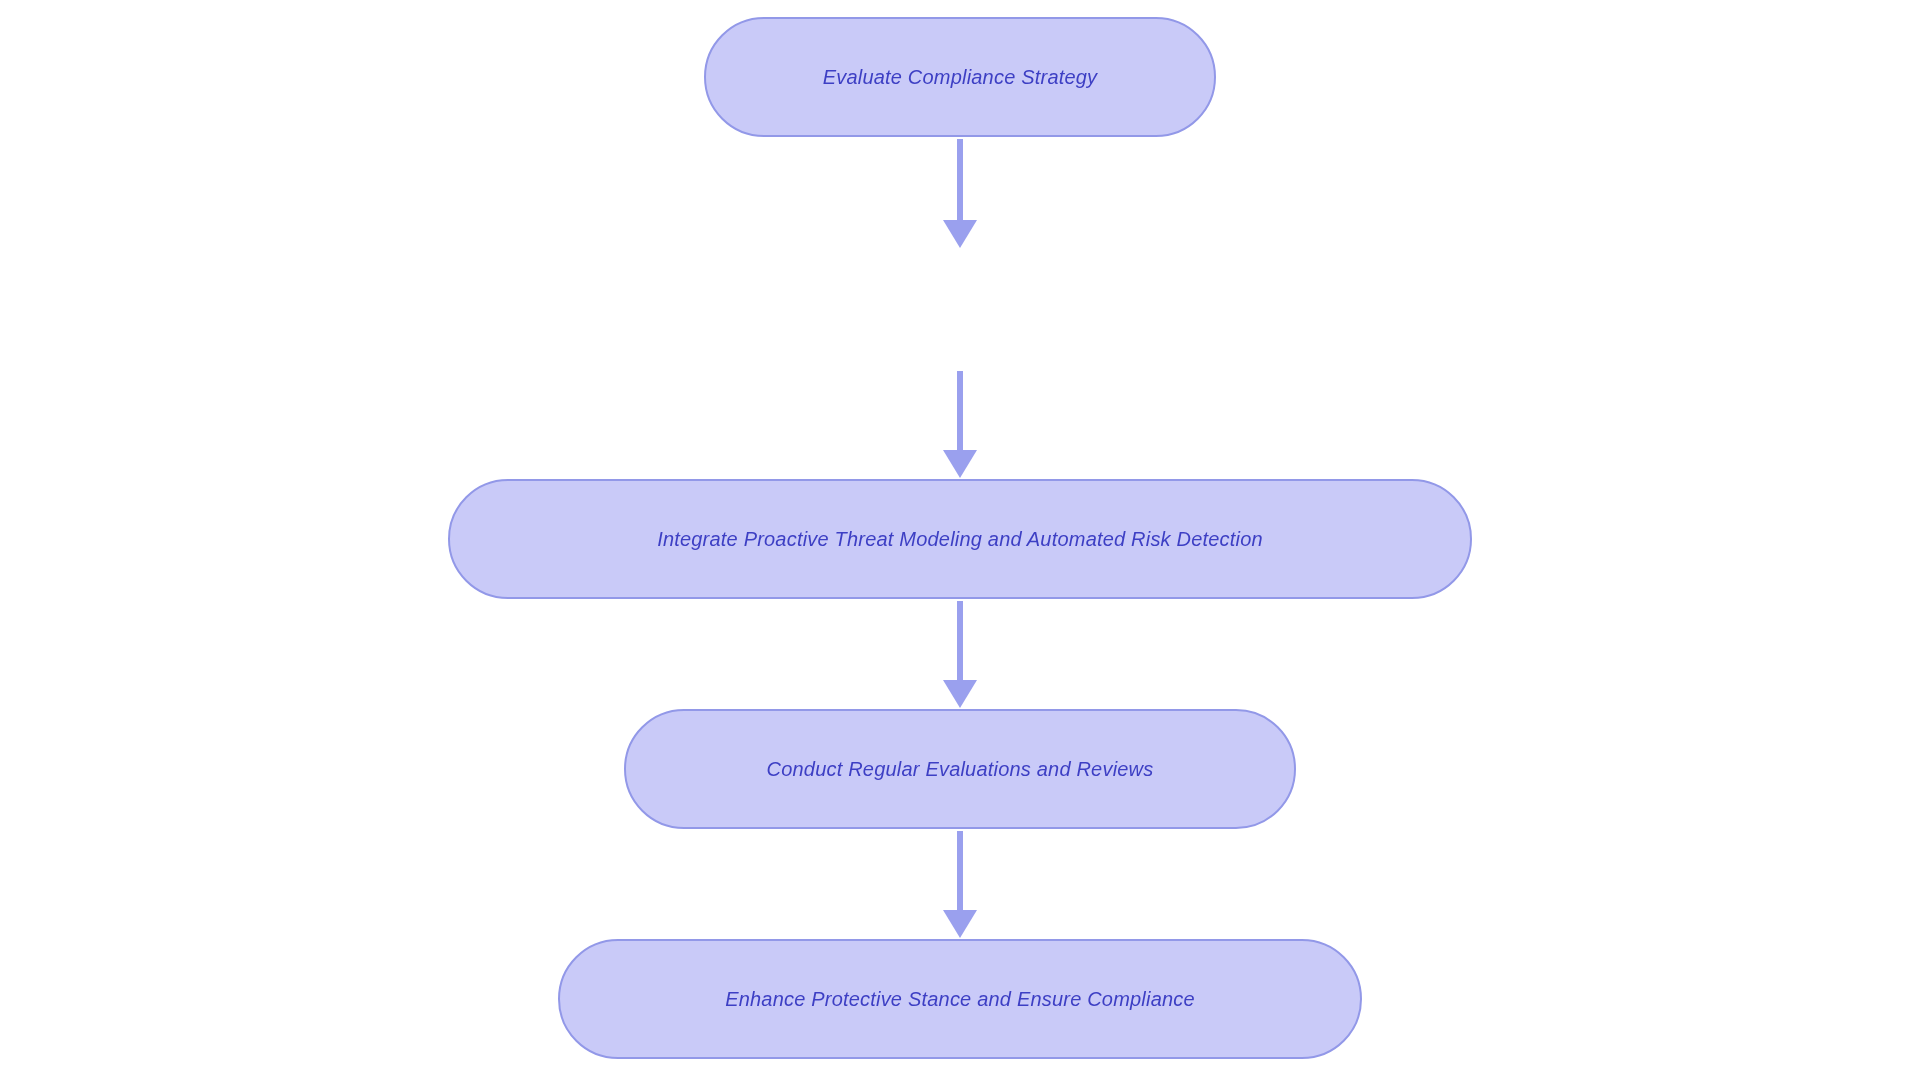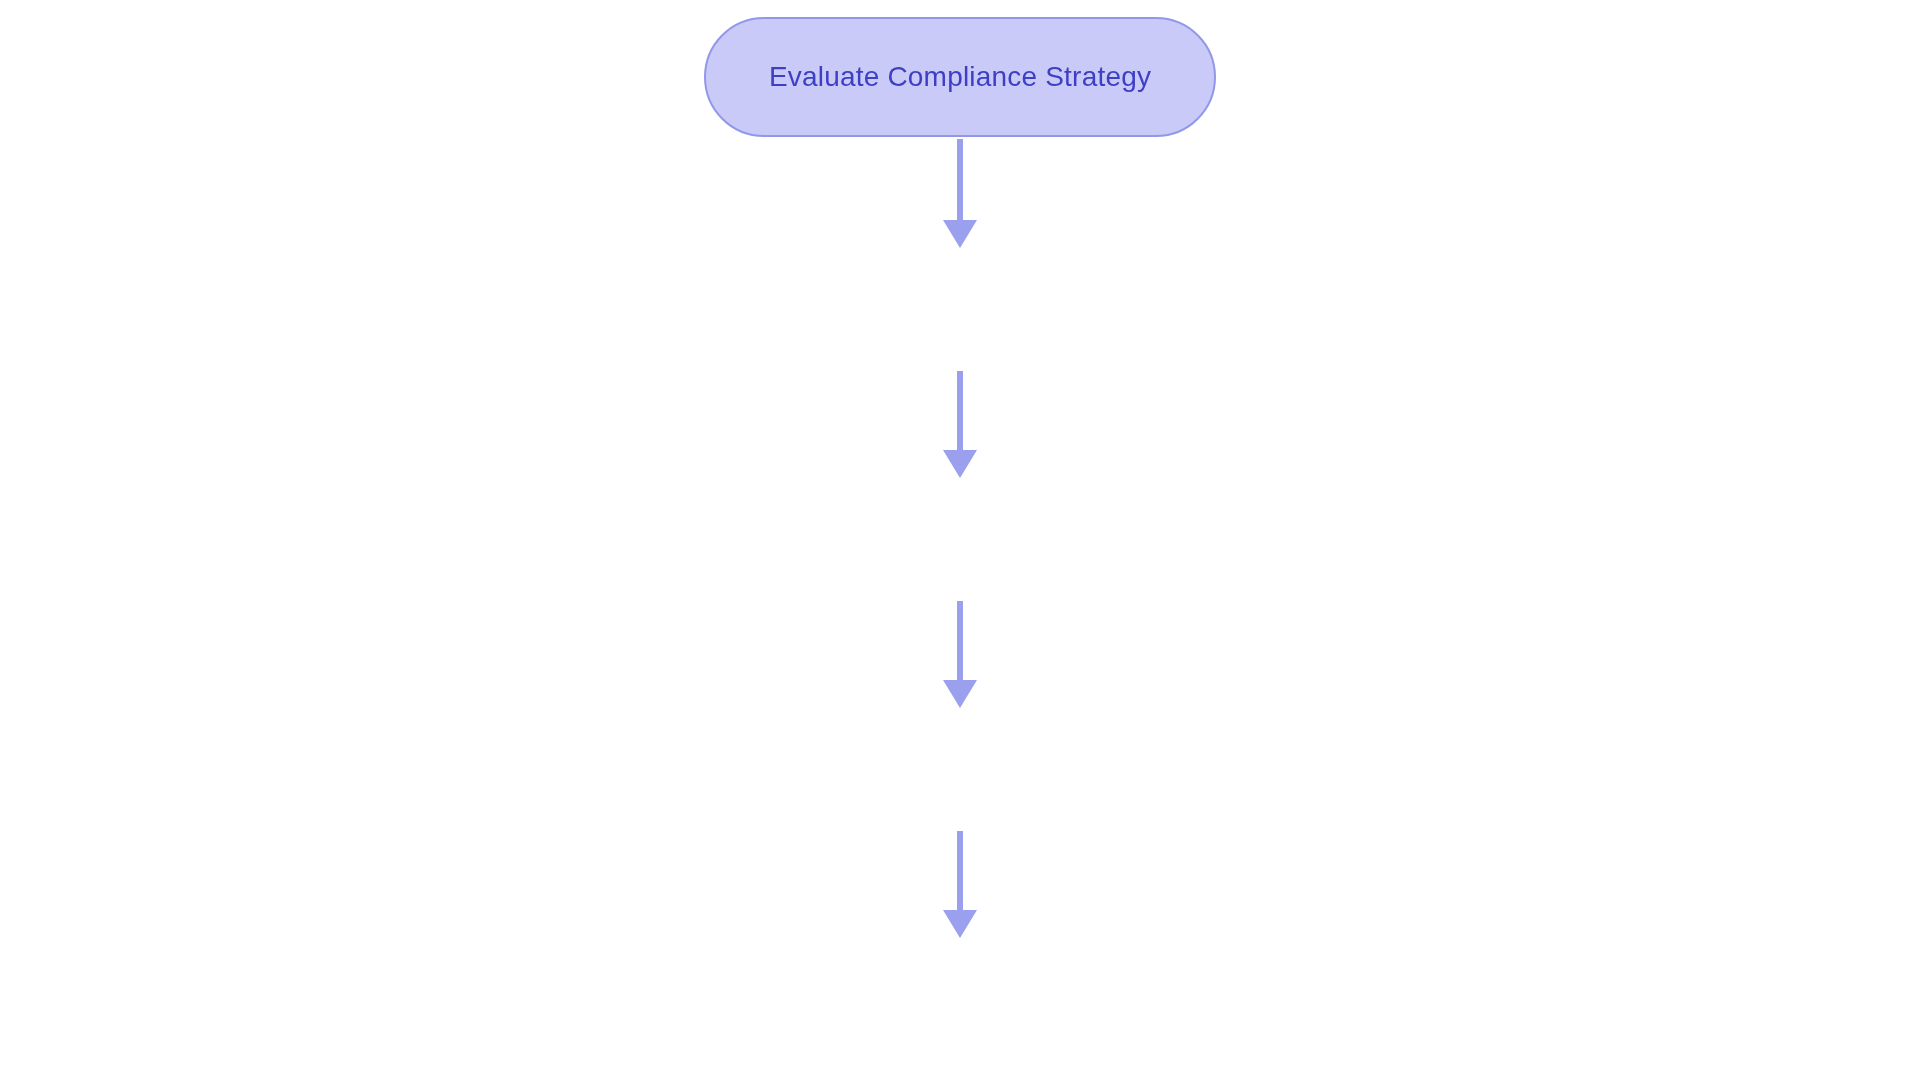--- a/index.html
+++ b/index.html
@@ -28,24 +28,25 @@
     height: 120px;
     border-radius: 60px;
     background: var(--node-fill);
     border: 2px solid var(--node-border);
     display: flex;
     align-items: center;
     justify-content: center;
   }
   .node .label {
     color: var(--node-text);
-    font-size: 28px;
+    font-size: 20px;
     letter-spacing: 0.2px;
     white-space: nowrap;
     text-align: left;
+    font-style: italic;
   }
   .arrow {
     position: absolute;
     width: 34px;
   }
   .arrow .shaft {
     position: absolute;
     left: 14px;
     top: 0;
     bottom: 24px;
@@ -76,26 +77,35 @@
     <div class="shaft"></div>
     <div class="head"></div>
   </div>
 
 
   <div class="arrow" style="left:943px; top:371px; height:107px;">
     <div class="shaft"></div>
     <div class="head"></div>
   </div>
 
+  <div class="node" style="left:448px; top:479px; width:1024px;">
+    <span class="label">Integrate Proactive Threat Modeling and Automated Risk Detection</span>
+  </div>
 
   <div class="arrow" style="left:943px; top:601px; height:107px;">
     <div class="shaft"></div>
     <div class="head"></div>
   </div>
 
+  <div class="node" style="left:624px; top:709px; width:672px;">
+    <span class="label">Conduct Regular Evaluations and Reviews</span>
+  </div>
 
   <div class="arrow" style="left:943px; top:831px; height:107px;">
     <div class="shaft"></div>
     <div class="head"></div>
   </div>
 
+  <div class="node" style="left:558px; top:939px; width:804px;">
+    <span class="label">Enhance Protective Stance and Ensure Compliance</span>
+  </div>
 
 </div>
 
 </body></html>

